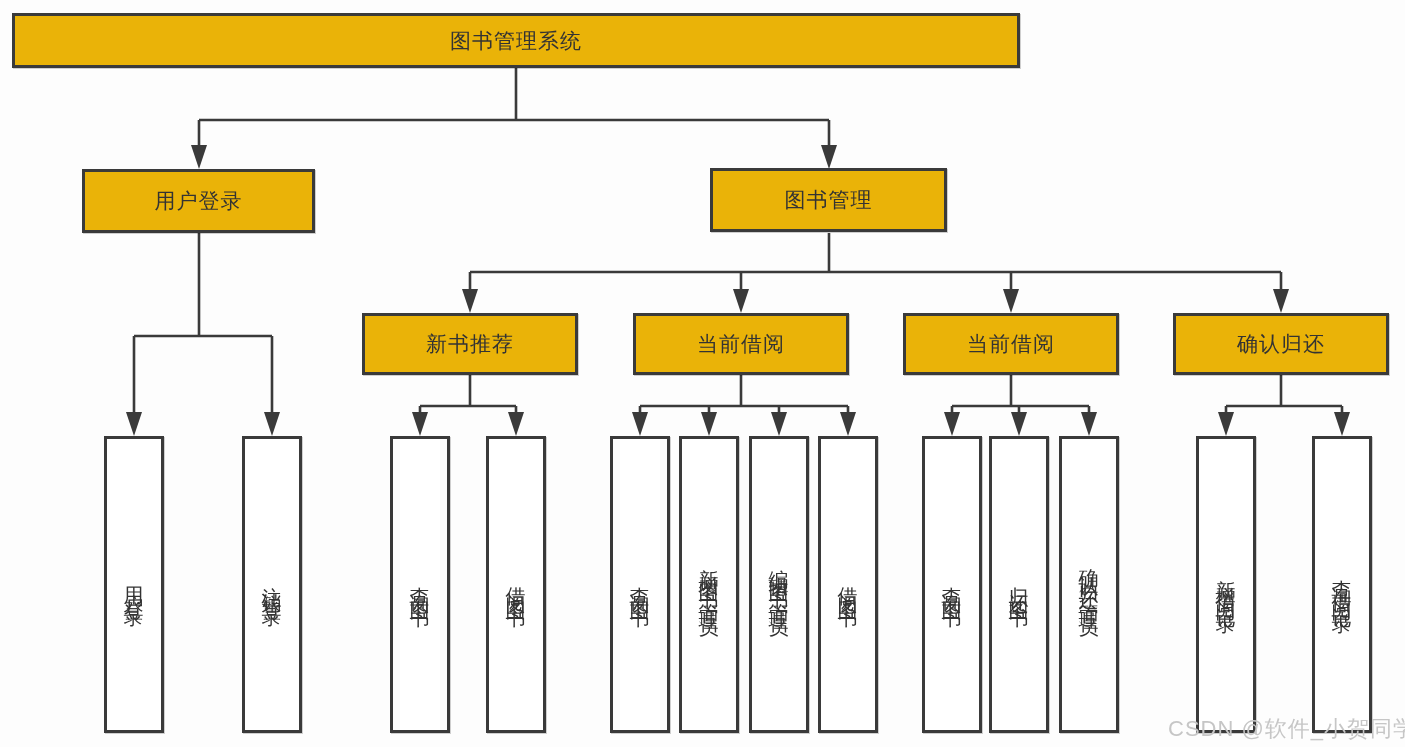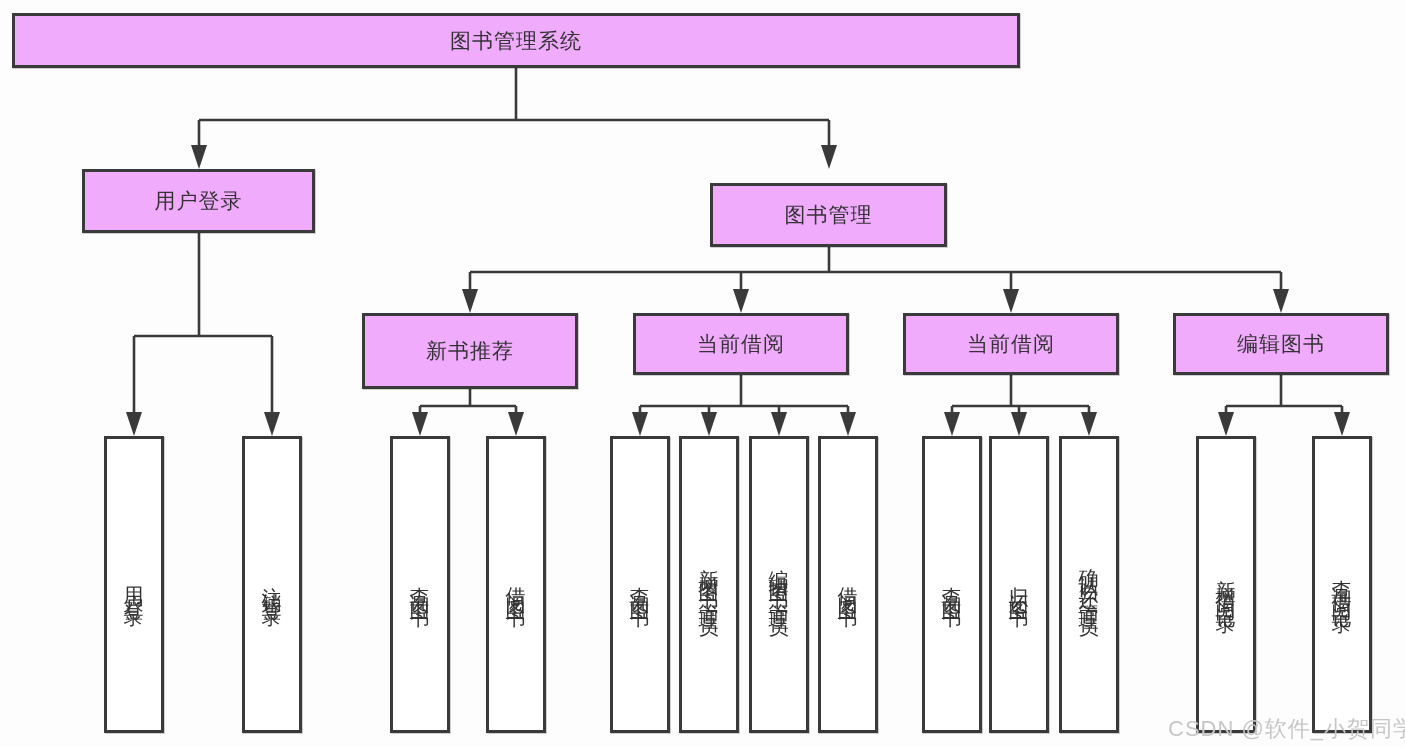--- a/index.html
+++ b/index.html
@@ -28,21 +28,21 @@
     stroke: var(--line);
     stroke-width: 2.6;
     fill: none;
   }
   svg.connectors polygon {
     fill: var(--line);
     stroke: none;
   }
   .node {
     position: absolute;
-    background: #f0abfc;
+    background: #eab308;
     border: 3px solid var(--line);
     display: flex;
     align-items: center;
     justify-content: center;
     z-index: 2;
     box-shadow: 1px 1px 0 rgba(0,0,0,0.18);
   }
   .node span {
     color: var(--text);
     font-size: 21px;
@@ -161,35 +161,35 @@
     </g>
   </svg>
 
   <div class="node" style="left:12px; top:13px; width:1008px; height:55px;">
     <span>图书管理系统</span>
   </div>
 
   <div class="node" style="left:82px; top:169px; width:233px; height:64px;">
     <span>用户登录</span>
   </div>
-  <div class="node" style="left:710px; top:183px; width:237px; height:64px;justify-content:center;">
+  <div class="node" style="left:710px; top:168px; width:237px; height:64px;justify-content:center;">
     <span>图书管理</span>
   </div>
 
-  <div class="node" style="left:362px; top:313px; width:216px; height:76px;">
+  <div class="node" style="left:362px; top:313px; width:216px; height:62px;">
     <span>新书推荐</span>
   </div>
   <div class="node" style="left:633px; top:313px; width:216px; height:62px;">
     <span>当前借阅</span>
   </div>
   <div class="node" style="left:903px; top:313px; width:216px; height:62px;font-family:Liberation Mono, monospace;">
     <span>当前借阅</span>
   </div>
   <div class="node" style="left:1173px; top:313px; width:216px; height:62px;">
-    <span>编辑图书</span>
+    <span>确认归还</span>
   </div>
 
   <div class="leaf" style="left:104px;">
     <span>用户登录</span>
   </div>
   <div class="leaf" style="left:242px;">
     <span>注销登录</span>
   </div>
 
   <div class="leaf" style="left:390px;">

